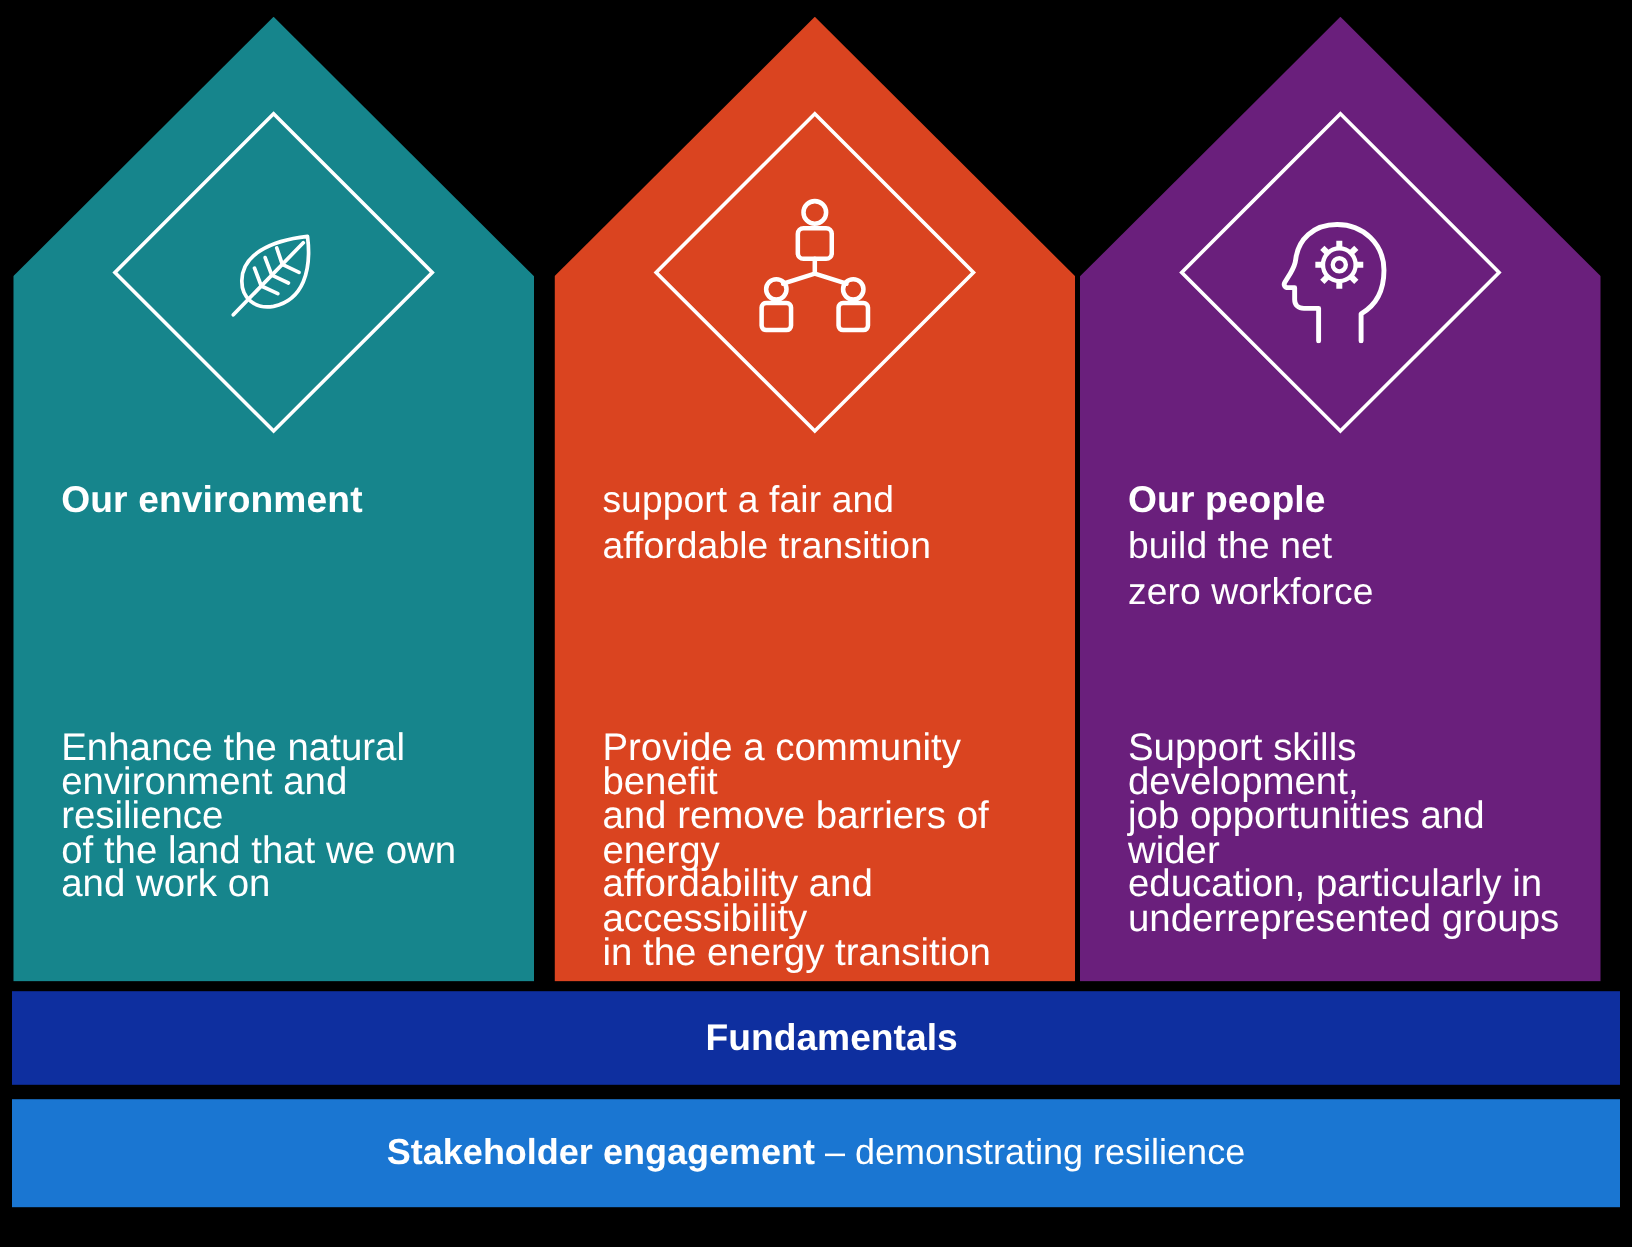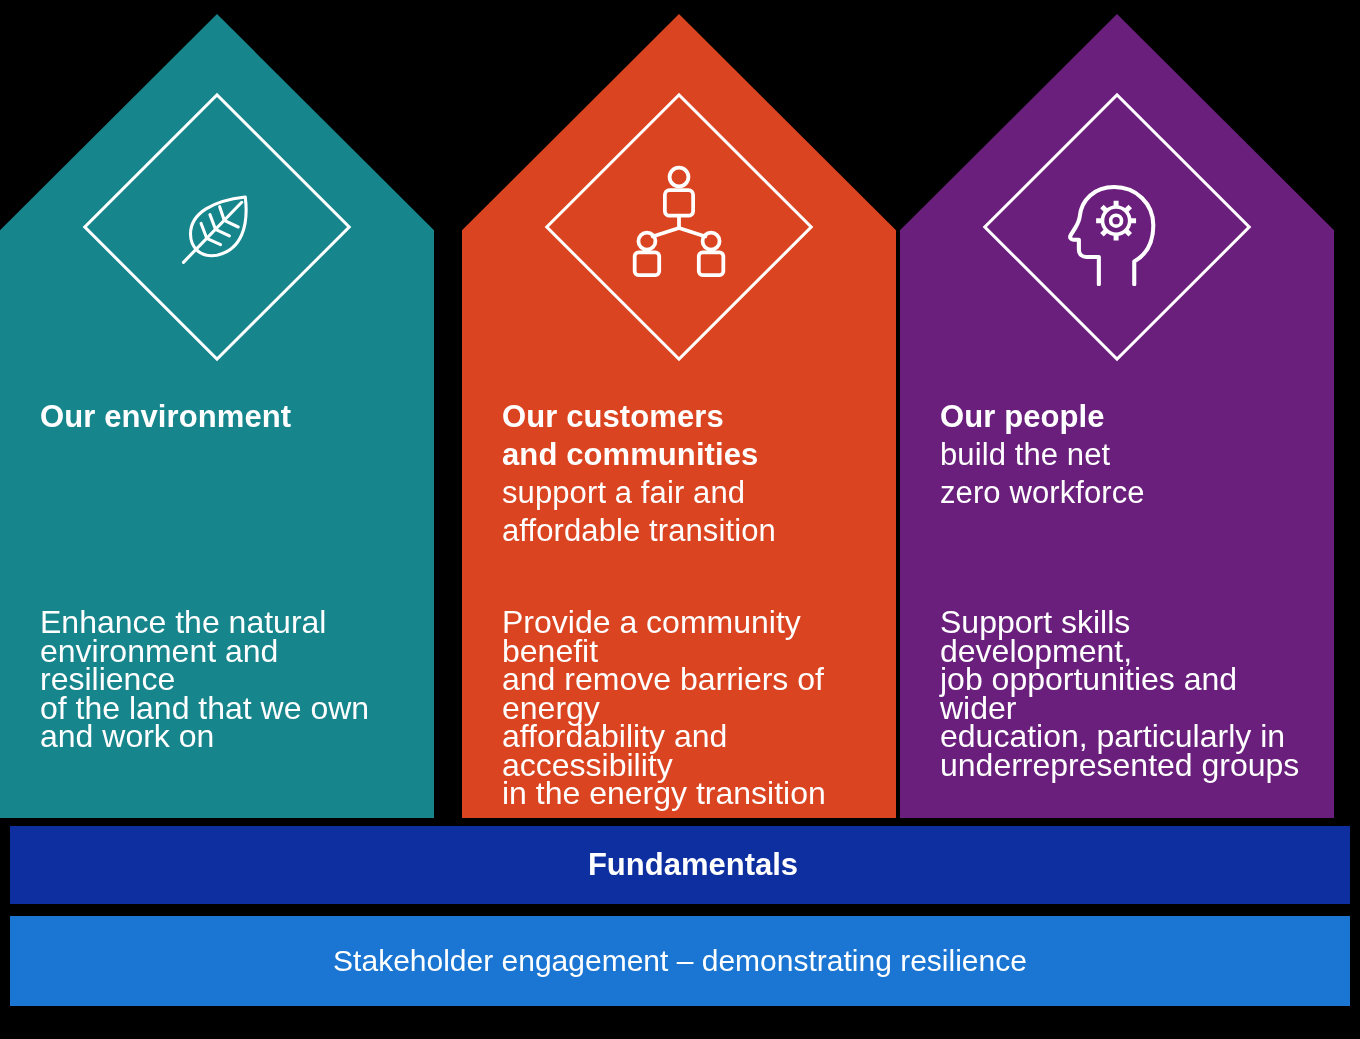--- a/index.html
+++ b/index.html
@@ -12,21 +12,21 @@
     background: #000;
     overflow: hidden;
   }
   .pillar {
     position: absolute;
     top: 14px;
     width: 434px;
     height: 804px;
     clip-path: polygon(50% 0, 100% 26.9%, 100% 100%, 0 100%, 0 26.9%);
   }
-  .pillar.p0 { left: 0; padding-left: 48px; }
+  .pillar.p0 { left: 11px; padding-left: 48px; }
   .pillar.p1 { left: 462px; }
   .pillar.p2 { left: 900px; }
   .diamond {
     position: absolute;
     left: 50%; top: 213px;
     width: 190px; height: 190px;
     border: 3px solid #fff;
     transform: translate(-50%, -50%) rotate(45deg);
   }
   .icon {
@@ -56,21 +56,21 @@
     position: absolute;
     left: 10px;
     width: 1340px;
     display: flex;
     align-items: center;
     justify-content: center;
     color: #fff;
   }
   .bar-fundamentals { top: 826px; height: 78px; font-size: 31px; font-weight: bold; }
   .bar-stakeholder { top: 916px; height: 90px; font-size: 30px; font-weight: normal; }
-  .bar-stakeholder .bold { font-weight: normal; }
+  .bar-stakeholder .bold { font-weight: bold; }
   svg { display: block; }
 </style>
 </head>
 <body>
 
 <div class="canvas">
 
   <div class="pillar p0" style="background: rgb(22, 133, 140);">
     <div class="diamond"></div>
     <div class="icon">
@@ -103,22 +103,20 @@
         <path d="M70 58 L70 71"></path>
         <path d="M70 71 L42 80"></path>
         <path d="M70 71 L98 80"></path>
         <circle cx="36" cy="85" r="9"></circle>
         <rect x="23" y="97" width="26" height="24" rx="4"></rect>
         <circle cx="104" cy="85" r="9"></circle>
         <rect x="91" y="97" width="26" height="24" rx="4"></rect>
       </svg>
     </div>
     <div class="title">
-      <span class="bold">Our customers
-and communities</span>
       <span class="rest">support a fair and
 affordable transition</span>
     </div>
     <div class="body-text">Provide a community benefit
 and remove barriers of energy
 affordability and accessibility
 in the energy transition</div>
   </div>
 
   <div class="pillar p2" style="background: rgb(106, 31, 124);">

